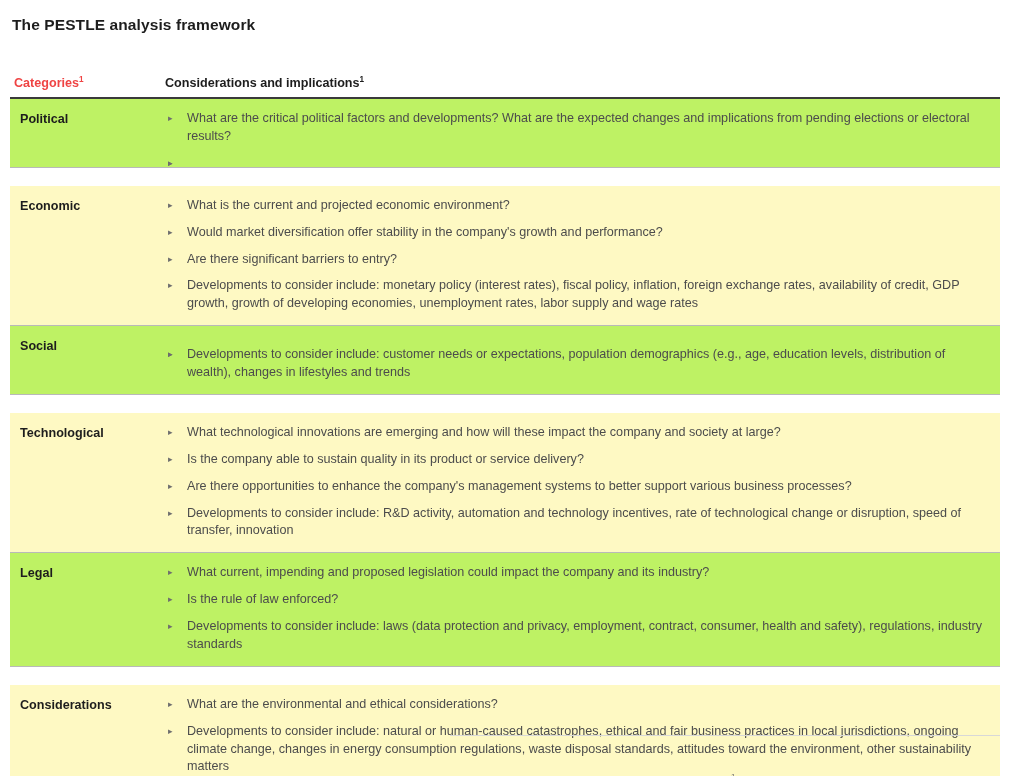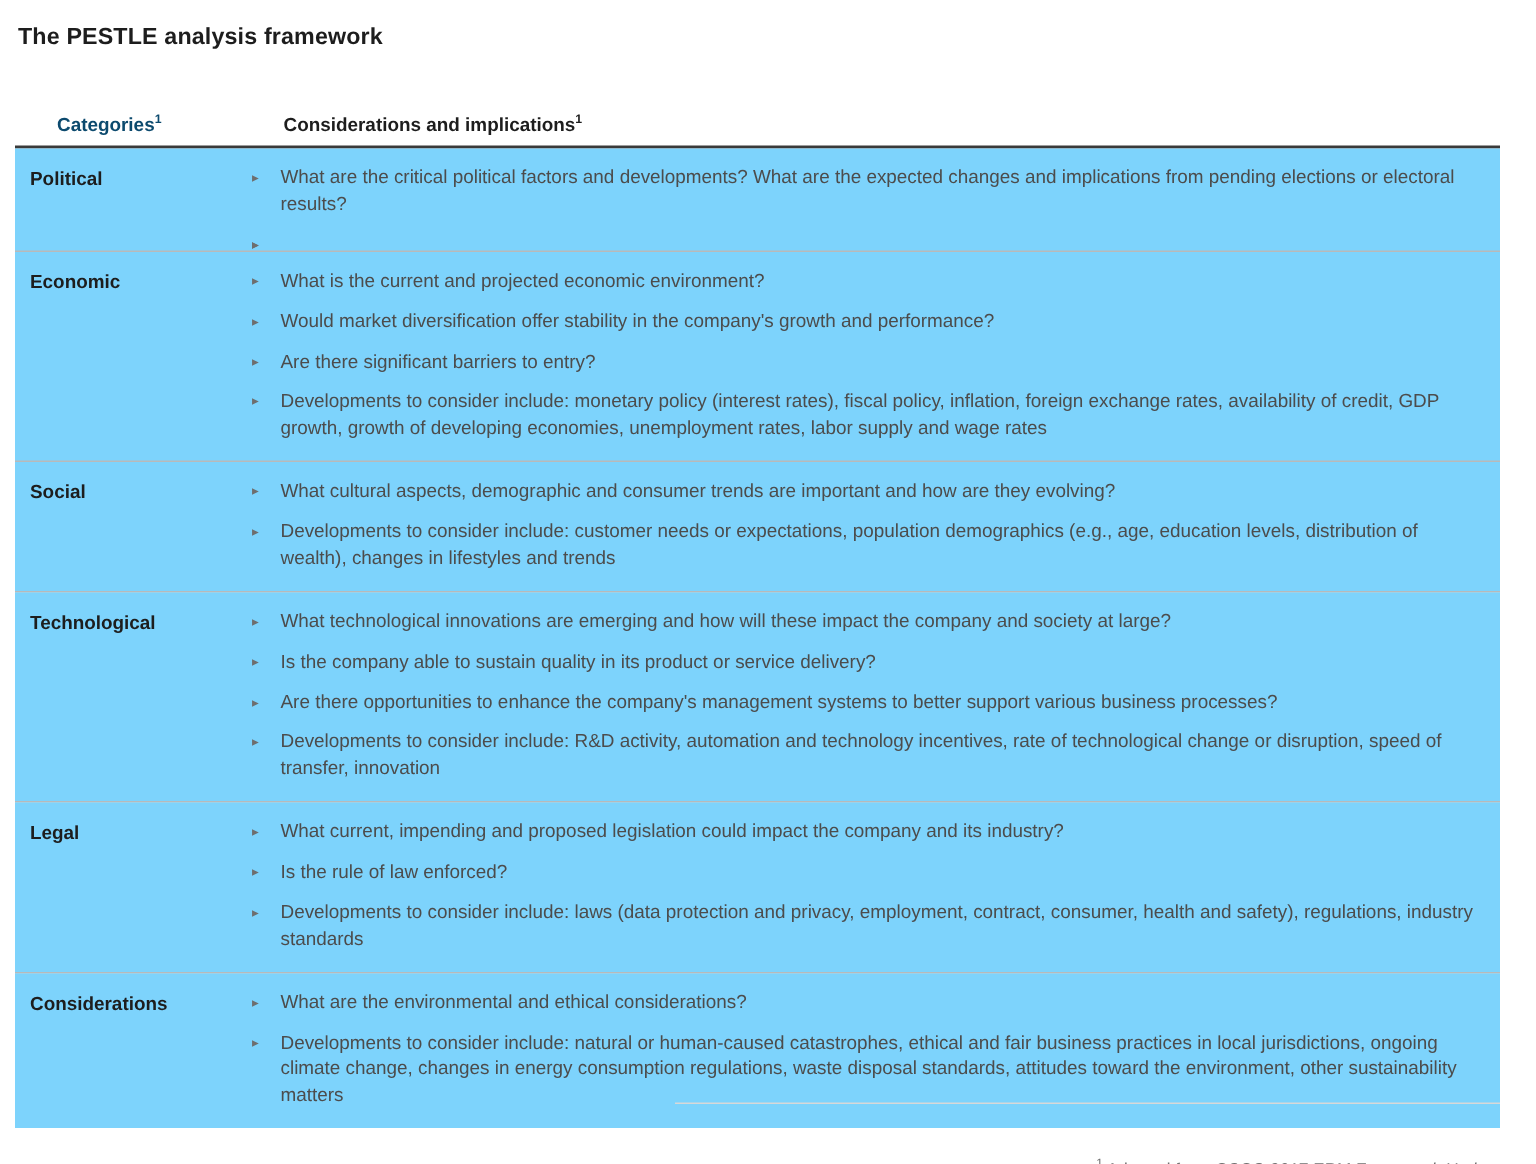--- a/index.html
+++ b/index.html
@@ -48,46 +48,46 @@
     align-items: flex-end;
     padding: 0 0 7px 0;
     border-bottom: 2px solid #3a3a3a;
   }
   .head-cat {
     width: 155px;
     flex: 0 0 155px;
     padding-left: 4px;
     font-size: 12.6px;
     font-weight: bold;
-    color: #0c4a6e;
-    margin-left: 24px;
+    color: #ef4444;
   }
   .head-cons {
     flex: 1 1 auto;
     padding-left: 0px;
     font-size: 12.6px;
     font-weight: bold;
     color: #1d1d1d;
     margin-top: 28px;
   }
   .sup {
     font-size: 8.2px;
     vertical-align: super;
     line-height: 0;
     font-weight: bold;
   }
 
   .row {
     display: flex;
     align-items: flex-start;
     border-bottom: 1px solid #b9b9b9;
-    background: #7dd3fc;
+    background: #bef264;
   }
   .row.shaded {
-    background: #7dd3fc;
+    background: #fef9c3;
+    margin-top: 18px;
   }
   .row.last {
     border-bottom: none;
   }
 
   .cat-cell {
     width: 155px;
     flex: 0 0 155px;
     padding: 12px 6px 12px 10px;
     font-size: 12.6px;
@@ -189,21 +189,21 @@
               <li><span class="bullet-glyph">▸</span><span>Would market diversification offer stability in the company's growth and performance?</span></li>
               <li><span class="bullet-glyph">▸</span><span>Are there significant barriers to entry?</span></li>
               <li><span class="bullet-glyph">▸</span><span>Developments to consider include: monetary policy (interest rates), fiscal policy, inflation, foreign exchange rates, availability of credit, GDP growth, growth of developing economies, unemployment rates, labor supply and wage rates</span></li>
             </ul>
           </div>
         </div>
         <div class="row">
           <div class="cat-cell">Social</div>
           <div class="cons-cell">
             <ul class="bullet-list">
-              <li><span class="bullet-glyph">▸</span><span>What cultural aspects, demographic and consumer trends are important and how are they evolving?</span></li>
+              <li><span class="bullet-glyph">▸</span></li>
               <li><span class="bullet-glyph">▸</span><span>Developments to consider include: customer needs or expectations, population demographics (e.g., age, education levels, distribution of wealth), changes in lifestyles and trends</span></li>
             </ul>
           </div>
         </div>
         <div class="row shaded">
           <div class="cat-cell">Technological</div>
           <div class="cons-cell">
             <ul class="bullet-list">
               <li><span class="bullet-glyph">▸</span><span>What technological innovations are emerging and how will these impact the company and society at large?</span></li>
               <li><span class="bullet-glyph">▸</span><span>Is the company able to sustain quality in its product or service delivery?</span></li>

